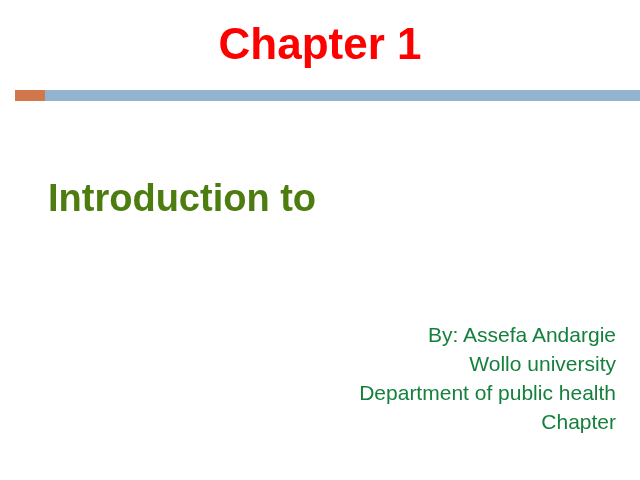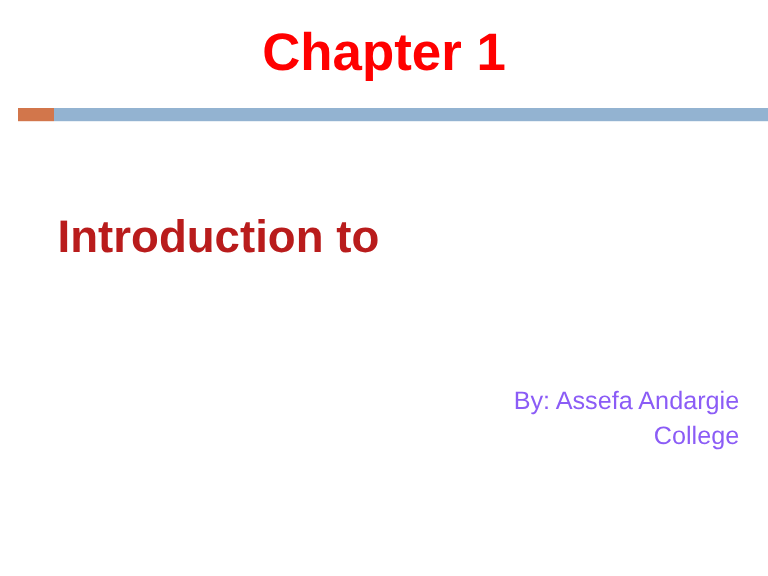--- a/index.html
+++ b/index.html
@@ -55,36 +55,36 @@
     height: 11px;
     background: #93b3d1;
   }
   .main-title {
     position: absolute;
     top: 175px;
     left: 48px;
     width: 470px;
     font-size: 38px;
     font-weight: bold;
-    color: #b91c1c;
+    color: #4d7c0f;
     line-height: 47px;
     text-align: left;
   }
   .main-title .line2 {
     display: block;
     padding-left: 13px;
   }
   .byline {
     position: absolute;
     top: 320px;
     right: 24px;
     width: 560px;
     text-align: right;
     font-size: 21px;
-    color: #8b5cf6;
+    color: #15803d;
     line-height: 29px;
   }
   .byline div {
     white-space: nowrap;
   }
 </style>
 </head>
 <body>
 
 <div class="slide">
@@ -95,16 +95,18 @@
     <div class="rule-left"></div>
     <div class="rule-right"></div>
   </div>
 
   <div class="main-title">
     <span>Introduction to</span>
   </div>
 
   <div class="byline">
     <div>By: Assefa Andargie</div>
-    <div>College</div>
+    <div>Wollo university</div>
+    <div>Department of public health</div>
+    <div>Chapter</div>
   </div>
 
 </div>
 
 </body></html>

